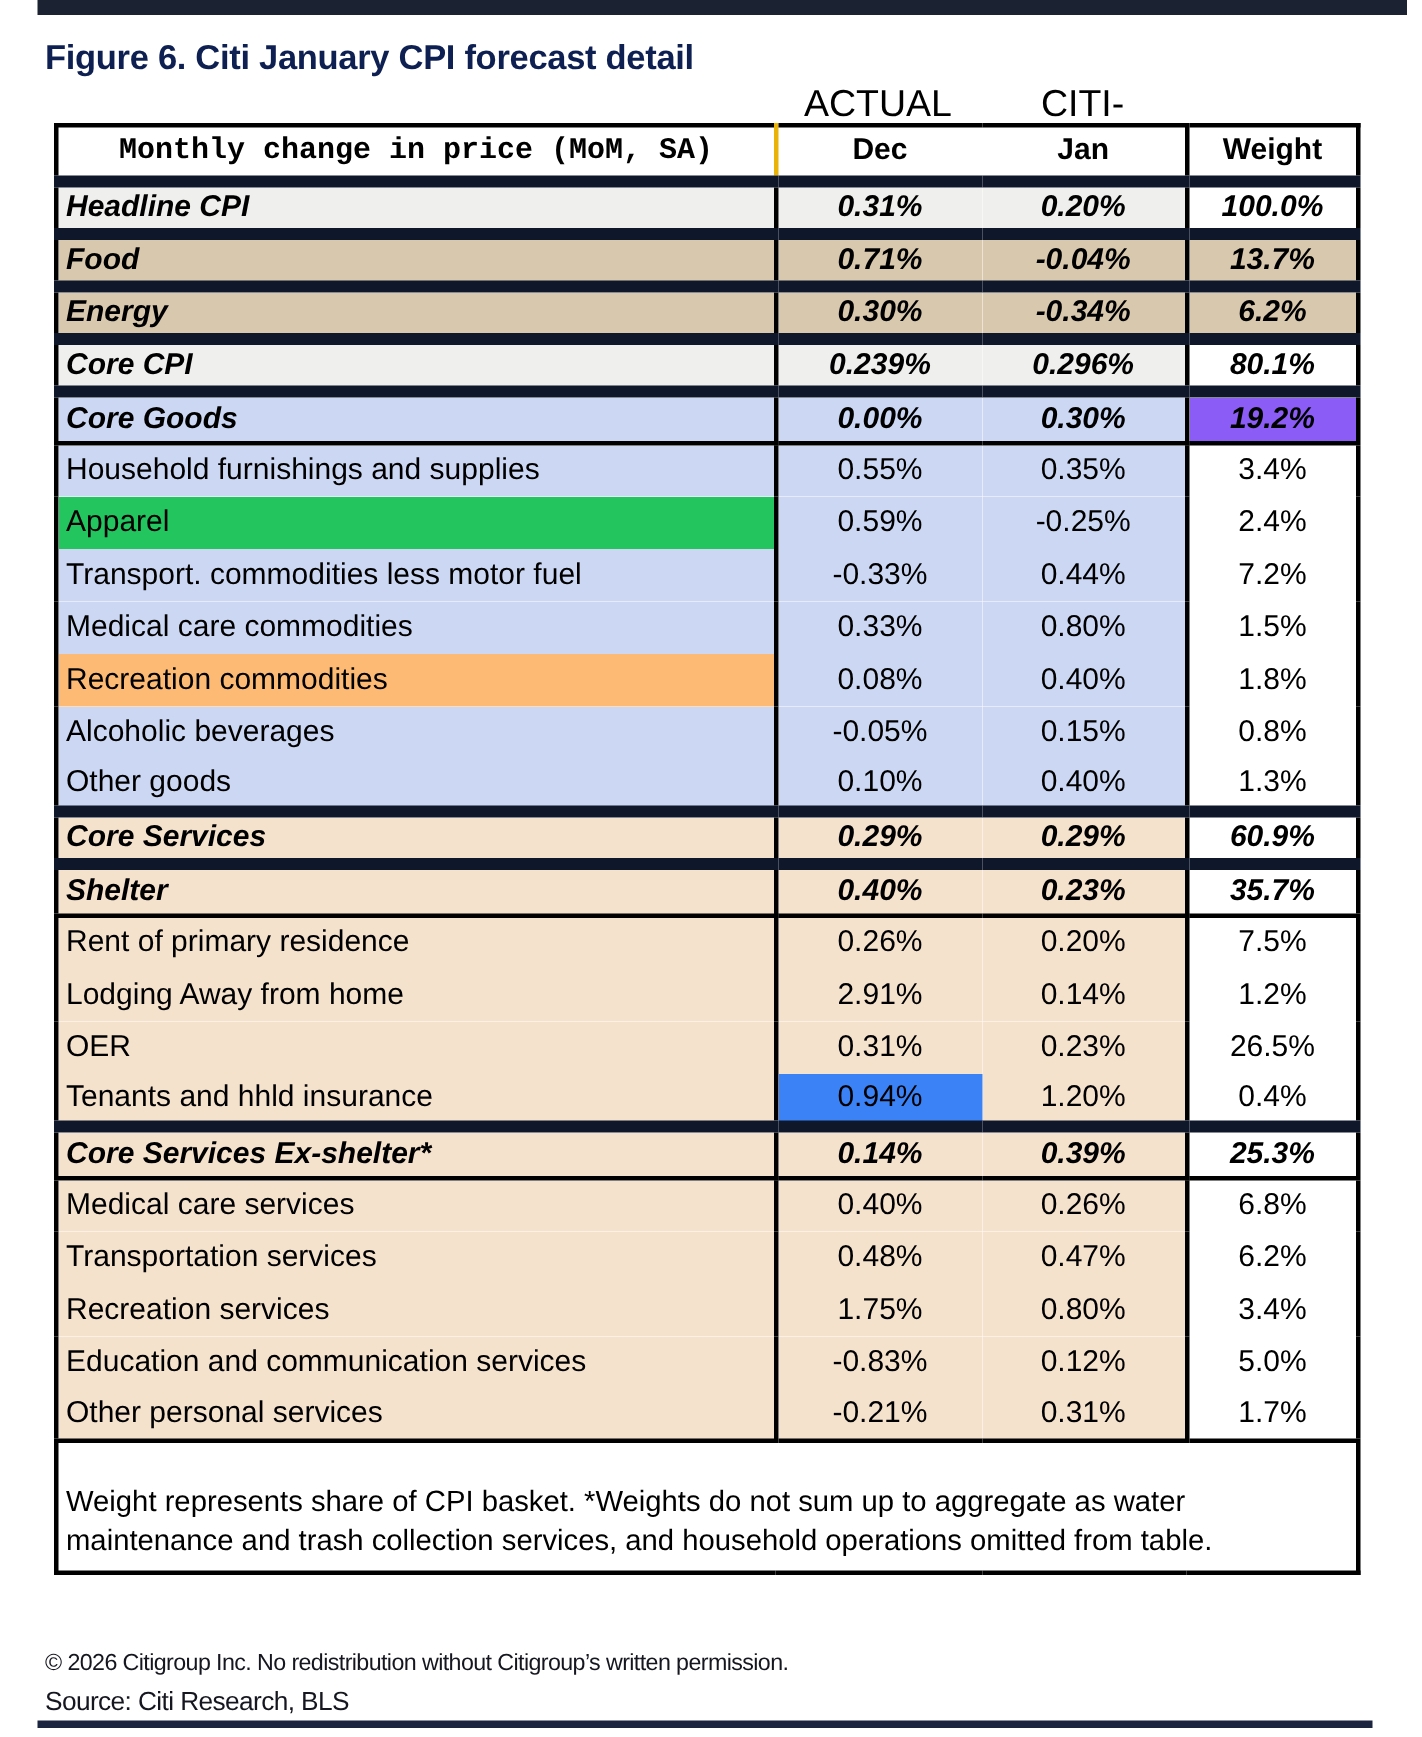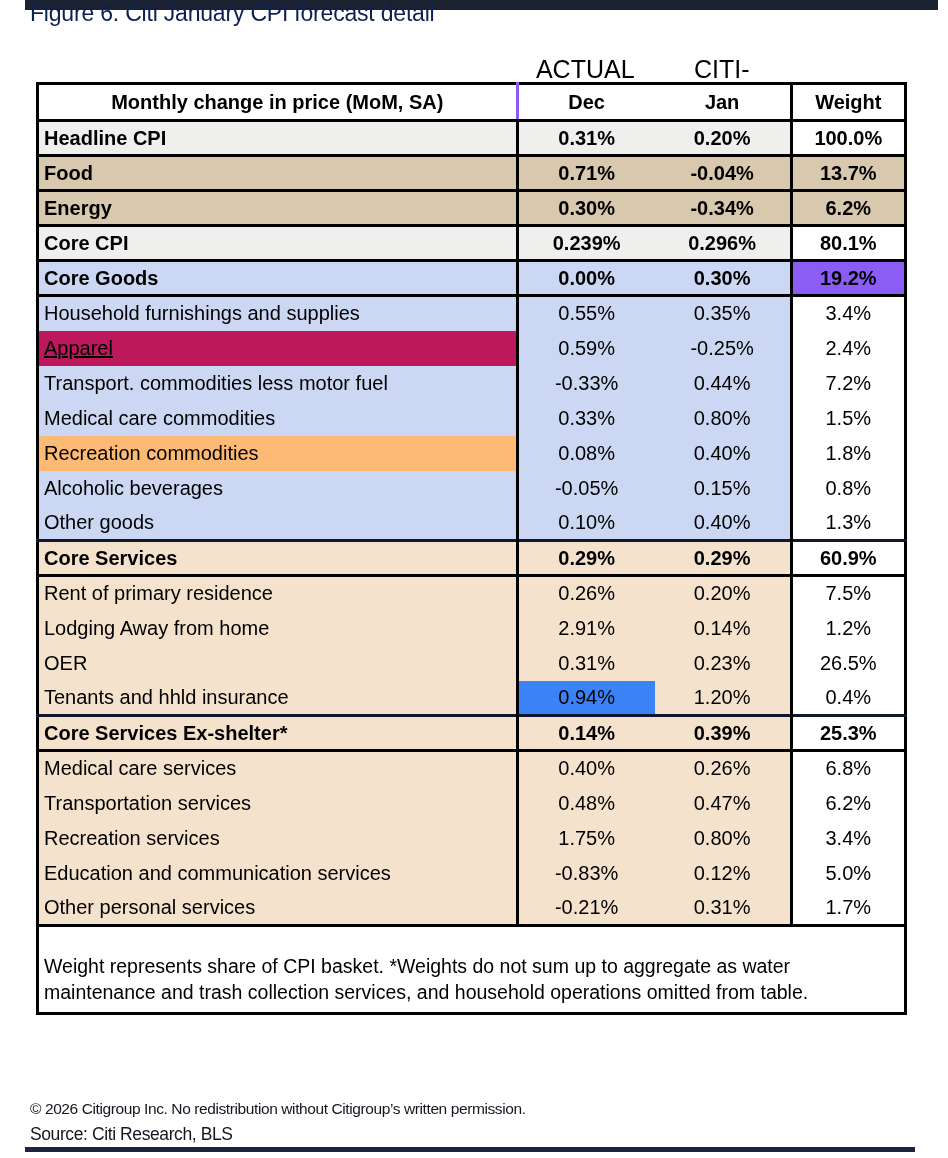--- a/index.html
+++ b/index.html
@@ -4,41 +4,41 @@
 <style>
   * { margin:0; padding:0; box-sizing:border-box; }
   html,body { background:#ffffff; }
   body {
     width:948px; height:1158px; position:relative;
     font-family:"Liberation Sans", sans-serif;
     overflow:hidden;
   }
   .top-bar { position:absolute; left:25px; top:0; width:913px; height:10px; }
   .figure-title {
-    position:absolute; left:30px; top:0;
-    font-size:23px; font-weight:normal; letter-spacing:-0.2px;
+    position:absolute; left:30px; top:25px;
+    font-size:23px; font-weight:bold; letter-spacing:-0.2px;
   }
   .group-headers {
     position:absolute; left:517px; top:55px; width:273px;
     display:flex; font-size:25px; color:#000;
   }
   .group-headers span { flex:1; text-align:center; }
   .table-wrap { position:absolute; left:36px; top:82px; width:871px; }
   table { border-collapse:collapse; width:100%; table-layout:fixed; border:3px solid #000; }
   col.c1 { width:478px; } col.c2 { width:137px; } col.c3 { width:136px; } col.c4 { width:114px; }
   td, th { font-size:20px; color:#000; overflow:hidden; white-space:nowrap; }
   tr.hdr th { height:37px; font-weight:bold; text-align:center; border-bottom:3px solid #000; background:#fff; }
-  tr.hdr th.lbl { border-right:3px solid #8b5cf6; }
+  tr.hdr th.lbl { border-right:3px solid #eab308;font-family:Liberation Mono, monospace; }
   tr.hdr th.jan { border-right:3px solid #000; }
   tr.r { height:35px; }
   td.lbl { text-align:left; padding-left:5px; border-right:3px solid #000; }
   td.num { text-align:center; }
   td.jan { border-right:3px solid #000; }
   td.wgt { text-align:center; background:#fff; }
-  tr.bordered td { border-top:3px solid #0f172a; border-bottom:3px solid #000; }
+  tr.bordered td { border-top:8px solid #0f172a; border-bottom:3px solid #000;font-style:italic; }
   tr.bold td { font-weight:bold; }
   tr.footnote-row td {
     border-top:3px solid #000; height:88px; vertical-align:bottom;
     text-align:left; white-space:normal; padding:0 30px 7px 5px;
     font-size:19.5px; line-height:1.34;
   }
   .copyright {
     position:absolute; left:30px; top:1100px;
     font-size:15.5px; letter-spacing:-0.4px; color:#15161f;
   }
@@ -106,21 +106,21 @@
           <td class="num jan" style="background-color: rgb(204, 216, 243);">0.30%</td>
           <td class="wgt" style="background-color: #8b5cf6; margin-left: 45px;">19.2%</td>
         </tr>
         <tr class="r">
           <td class="lbl" style="background-color: rgb(204, 216, 243);">Household furnishings and supplies</td>
           <td class="num dec" style="background-color: rgb(204, 216, 243);">0.55%</td>
           <td class="num jan" style="background-color: rgb(204, 216, 243);">0.35%</td>
           <td class="wgt" style="background-color: rgb(255, 255, 255);">3.4%</td>
         </tr>
         <tr class="r">
-          <td class="lbl" style="background-color: #be185d; text-decoration: underline;">Apparel</td>
+          <td class="lbl" style="background-color: #22c55e;">Apparel</td>
           <td class="num dec" style="background-color: rgb(204, 216, 243);">0.59%</td>
           <td class="num jan" style="background-color: rgb(204, 216, 243);">-0.25%</td>
           <td class="wgt" style="background-color: rgb(255, 255, 255);">2.4%</td>
         </tr>
         <tr class="r">
           <td class="lbl" style="background-color: rgb(204, 216, 243);">Transport. commodities less motor fuel</td>
           <td class="num dec" style="background-color: rgb(204, 216, 243);">-0.33%</td>
           <td class="num jan" style="background-color: rgb(204, 216, 243);">0.44%</td>
           <td class="wgt" style="background-color: rgb(255, 255, 255);">7.2%</td>
         </tr>
@@ -146,20 +146,26 @@
           <td class="lbl" style="background-color: rgb(204, 216, 243);">Other goods</td>
           <td class="num dec" style="background-color: rgb(204, 216, 243);">0.10%</td>
           <td class="num jan" style="background-color: rgb(204, 216, 243);">0.40%</td>
           <td class="wgt" style="background-color: rgb(255, 255, 255);">1.3%</td>
         </tr>
         <tr class="r bordered bold">
           <td class="lbl" style="background-color: rgb(245, 226, 205);">Core Services</td>
           <td class="num dec" style="background-color: rgb(245, 226, 205);">0.29%</td>
           <td class="num jan" style="background-color: rgb(245, 226, 205);">0.29%</td>
           <td class="wgt" style="background-color: rgb(255, 255, 255);">60.9%</td>
+        </tr>
+        <tr class="r bordered bold">
+          <td class="lbl" style="background-color: rgb(245, 226, 205);">Shelter</td>
+          <td class="num dec" style="background-color: rgb(245, 226, 205);">0.40%</td>
+          <td class="num jan" style="background-color: rgb(245, 226, 205);">0.23%</td>
+          <td class="wgt" style="background-color: rgb(255, 255, 255);">35.7%</td>
         </tr>
         <tr class="r">
           <td class="lbl" style="background-color: rgb(245, 226, 205);">Rent of primary residence</td>
           <td class="num dec" style="background-color: rgb(245, 226, 205);">0.26%</td>
           <td class="num jan" style="background-color: rgb(245, 226, 205);">0.20%</td>
           <td class="wgt" style="background-color: rgb(255, 255, 255);">7.5%</td>
         </tr>
         <tr class="r">
           <td class="lbl" style="background-color: rgb(245, 226, 205);">Lodging Away from home</td>
           <td class="num dec" style="background-color: rgb(245, 226, 205);">2.91%</td>

